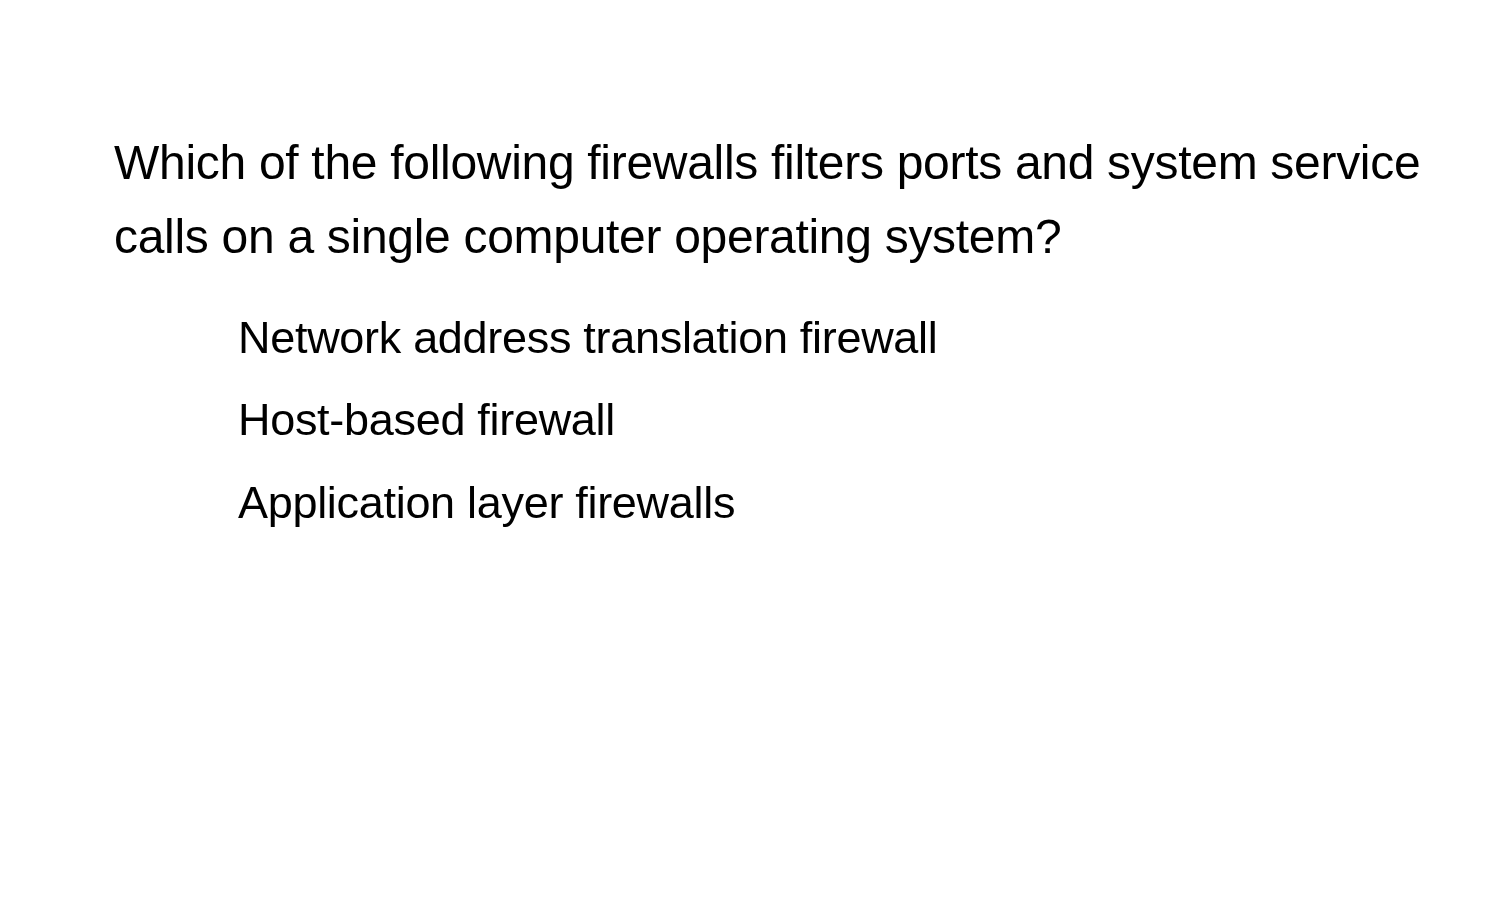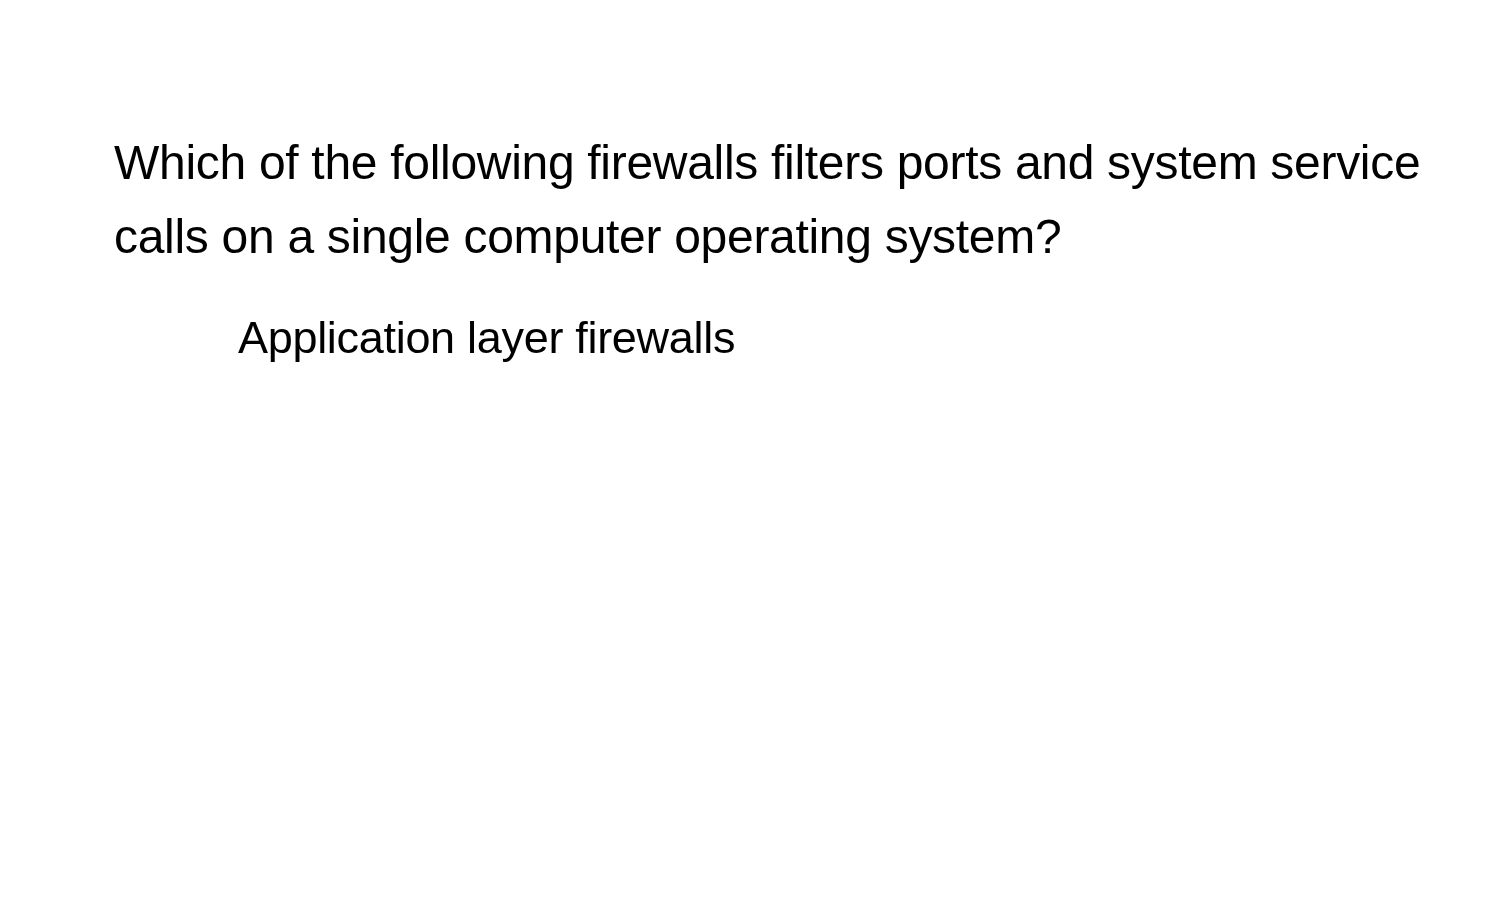--- a/index.html
+++ b/index.html
@@ -35,14 +35,16 @@
       letter-spacing: -0.3px;
       margin-bottom: 8px;
     }
   </style>
 </head>
 <body>
 
 <div class="question">Which of the following firewalls filters ports and system service calls on a single computer operating system?</div>
 
 <div class="options">
+  <div class="option">Network address translation firewall</div>
+  <div class="option">Host-based firewall</div>
   <div class="option">Application layer firewalls</div>
 </div>
 
 </body></html>

